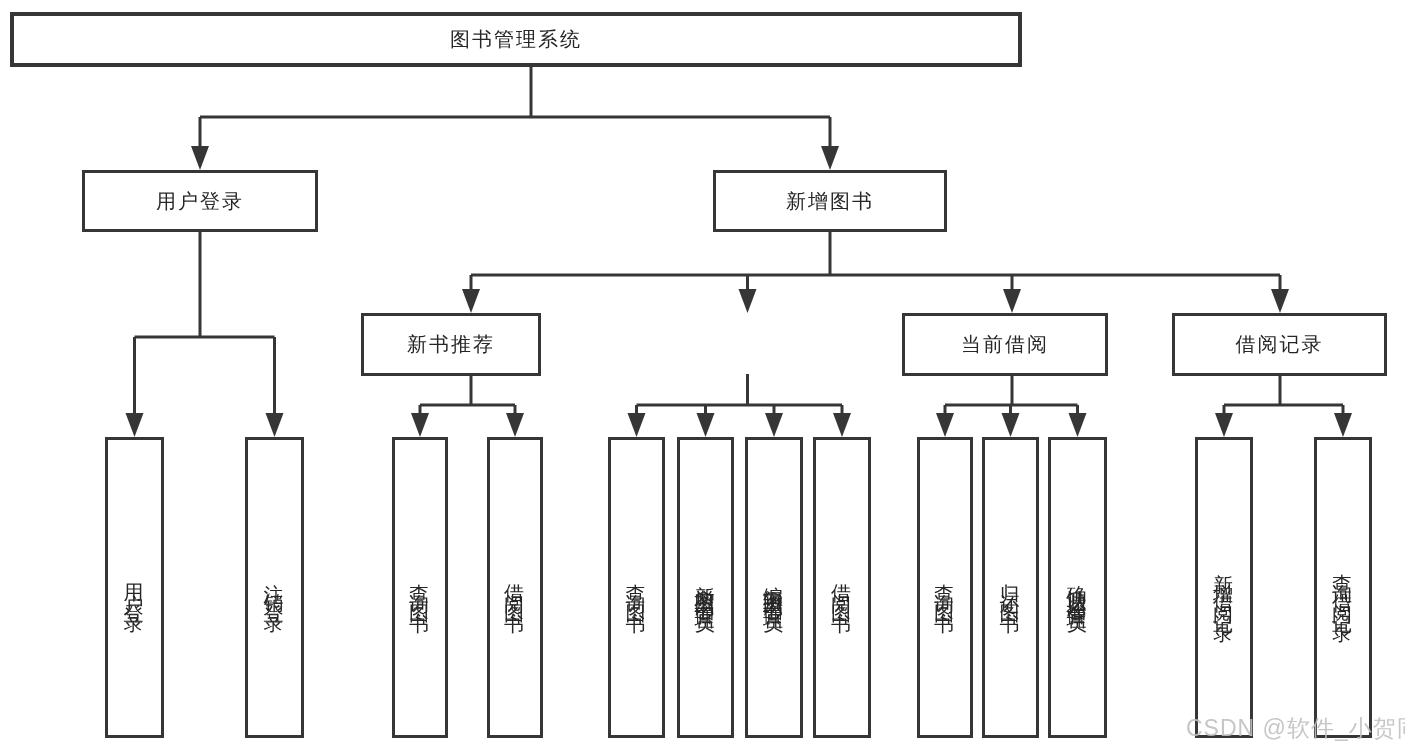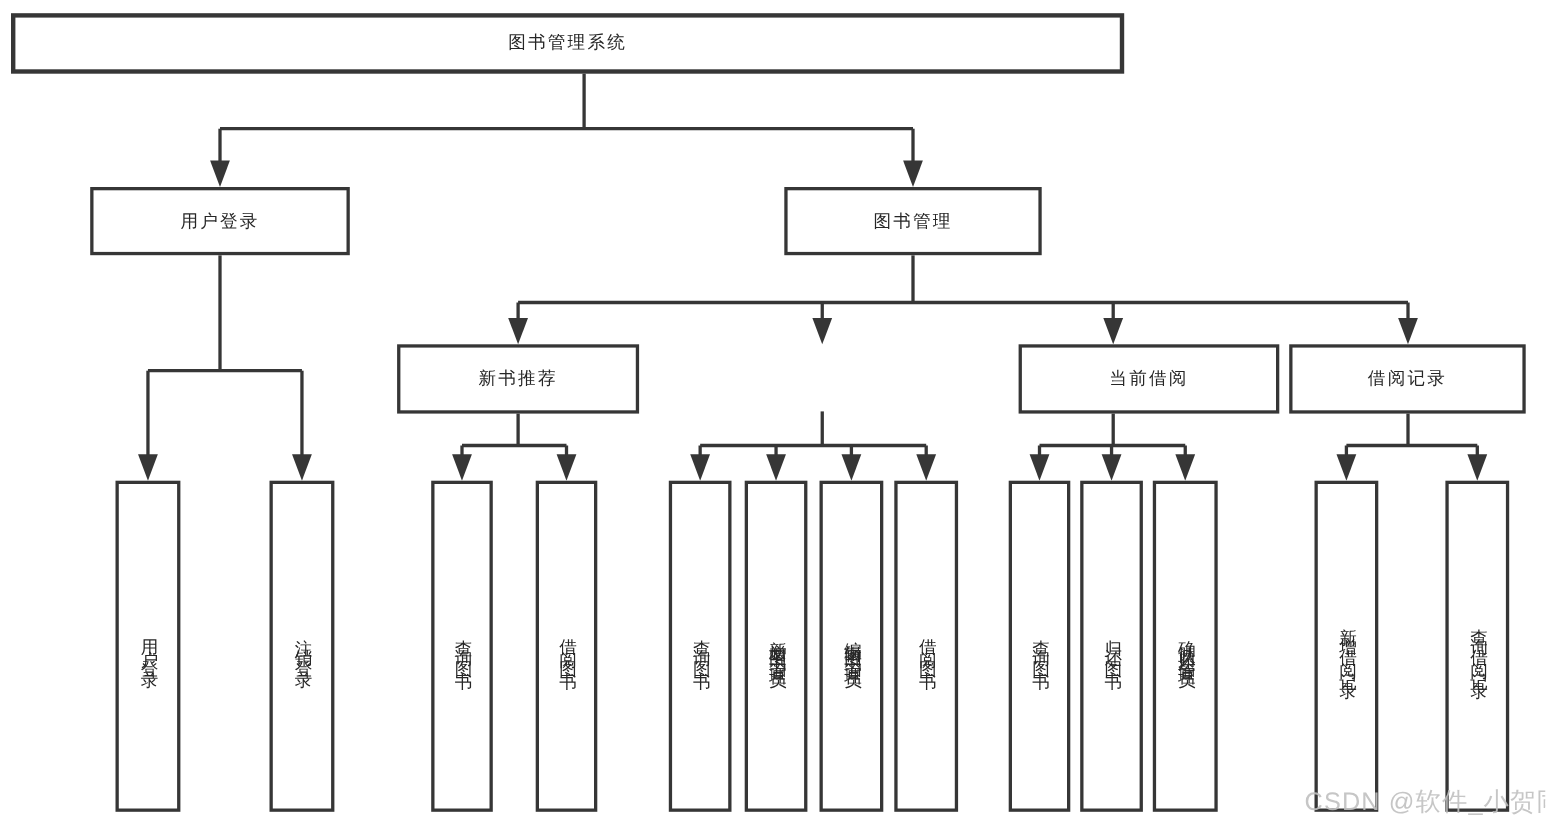--- a/index.html
+++ b/index.html
@@ -26,21 +26,21 @@
   }
   .box {
     position: absolute;
     box-sizing: border-box;
     background: var(--box_bg);
     border: 3px solid var(--line);
     color: var(--text);
     display: flex;
     align-items: center;
     justify-content: center;
-    font-size: 16px;
+    font-size: 20px;
     letter-spacing: 2px;
     z-index: 2;
     white-space: nowrap;
   }
   .box.root { border-width: 4px; }
   .box.v {
     writing-mode: vertical-rl;
     text-orientation: mixed;
     letter-spacing: 10px;
     white-space: normal;
@@ -126,24 +126,24 @@
       <polygon points="1001.5,413 1019.5,413 1010.5,437"></polygon>
       <polygon points="1068.5,413 1086.5,413 1077.5,437"></polygon>
       <polygon points="1215,413 1233,413 1224,437"></polygon>
       <polygon points="1334,413 1352,413 1343,437"></polygon>
     </g>
   </svg>
 
   <div class="box root" style="left:10px; top:12px; width:1012px; height:55px;">图书管理系统</div>
 
   <div class="box" style="left:82px; top:170px; width:236px; height:62px;">用户登录</div>
-  <div class="box" style="left:713px; top:170px; width:234px; height:62px;">图书管理</div>
+  <div class="box" style="left:713px; top:170px; width:234px; height:62px;">新增图书</div>
 
-  <div class="box" style="left:361px; top:313px; width:220px; height:63px;">新书推荐</div>
-  <div class="box" style="left:902px; top:313px; width:237px; height:63px;margin-left:24px;">当前借阅</div>
+  <div class="box" style="left:361px; top:313px; width:180px; height:63px;">新书推荐</div>
+  <div class="box" style="left:902px; top:313px; width:206px; height:63px;">当前借阅</div>
   <div class="box" style="left:1172px; top:313px; width:215px; height:63px;">借阅记录</div>
 
   <div class="box v" style="left:105px; top:437px; width:59px; height:301px;">用户登录</div>
   <div class="box v" style="left:245px; top:437px; width:59px; height:301px;">注销登录</div>
 
   <div class="box v" style="left:392px; top:437px; width:56px; height:301px;">查询图书</div>
   <div class="box v" style="left:487px; top:437px; width:56px; height:301px;">借阅图书</div>
 
   <div class="box v" style="left:608px; top:437px; width:57px; height:301px;">查询图书</div>
   <div class="box v tight" style="left:677px; top:437px; width:57px; height:301px;">新增图书（管理员）</div>

